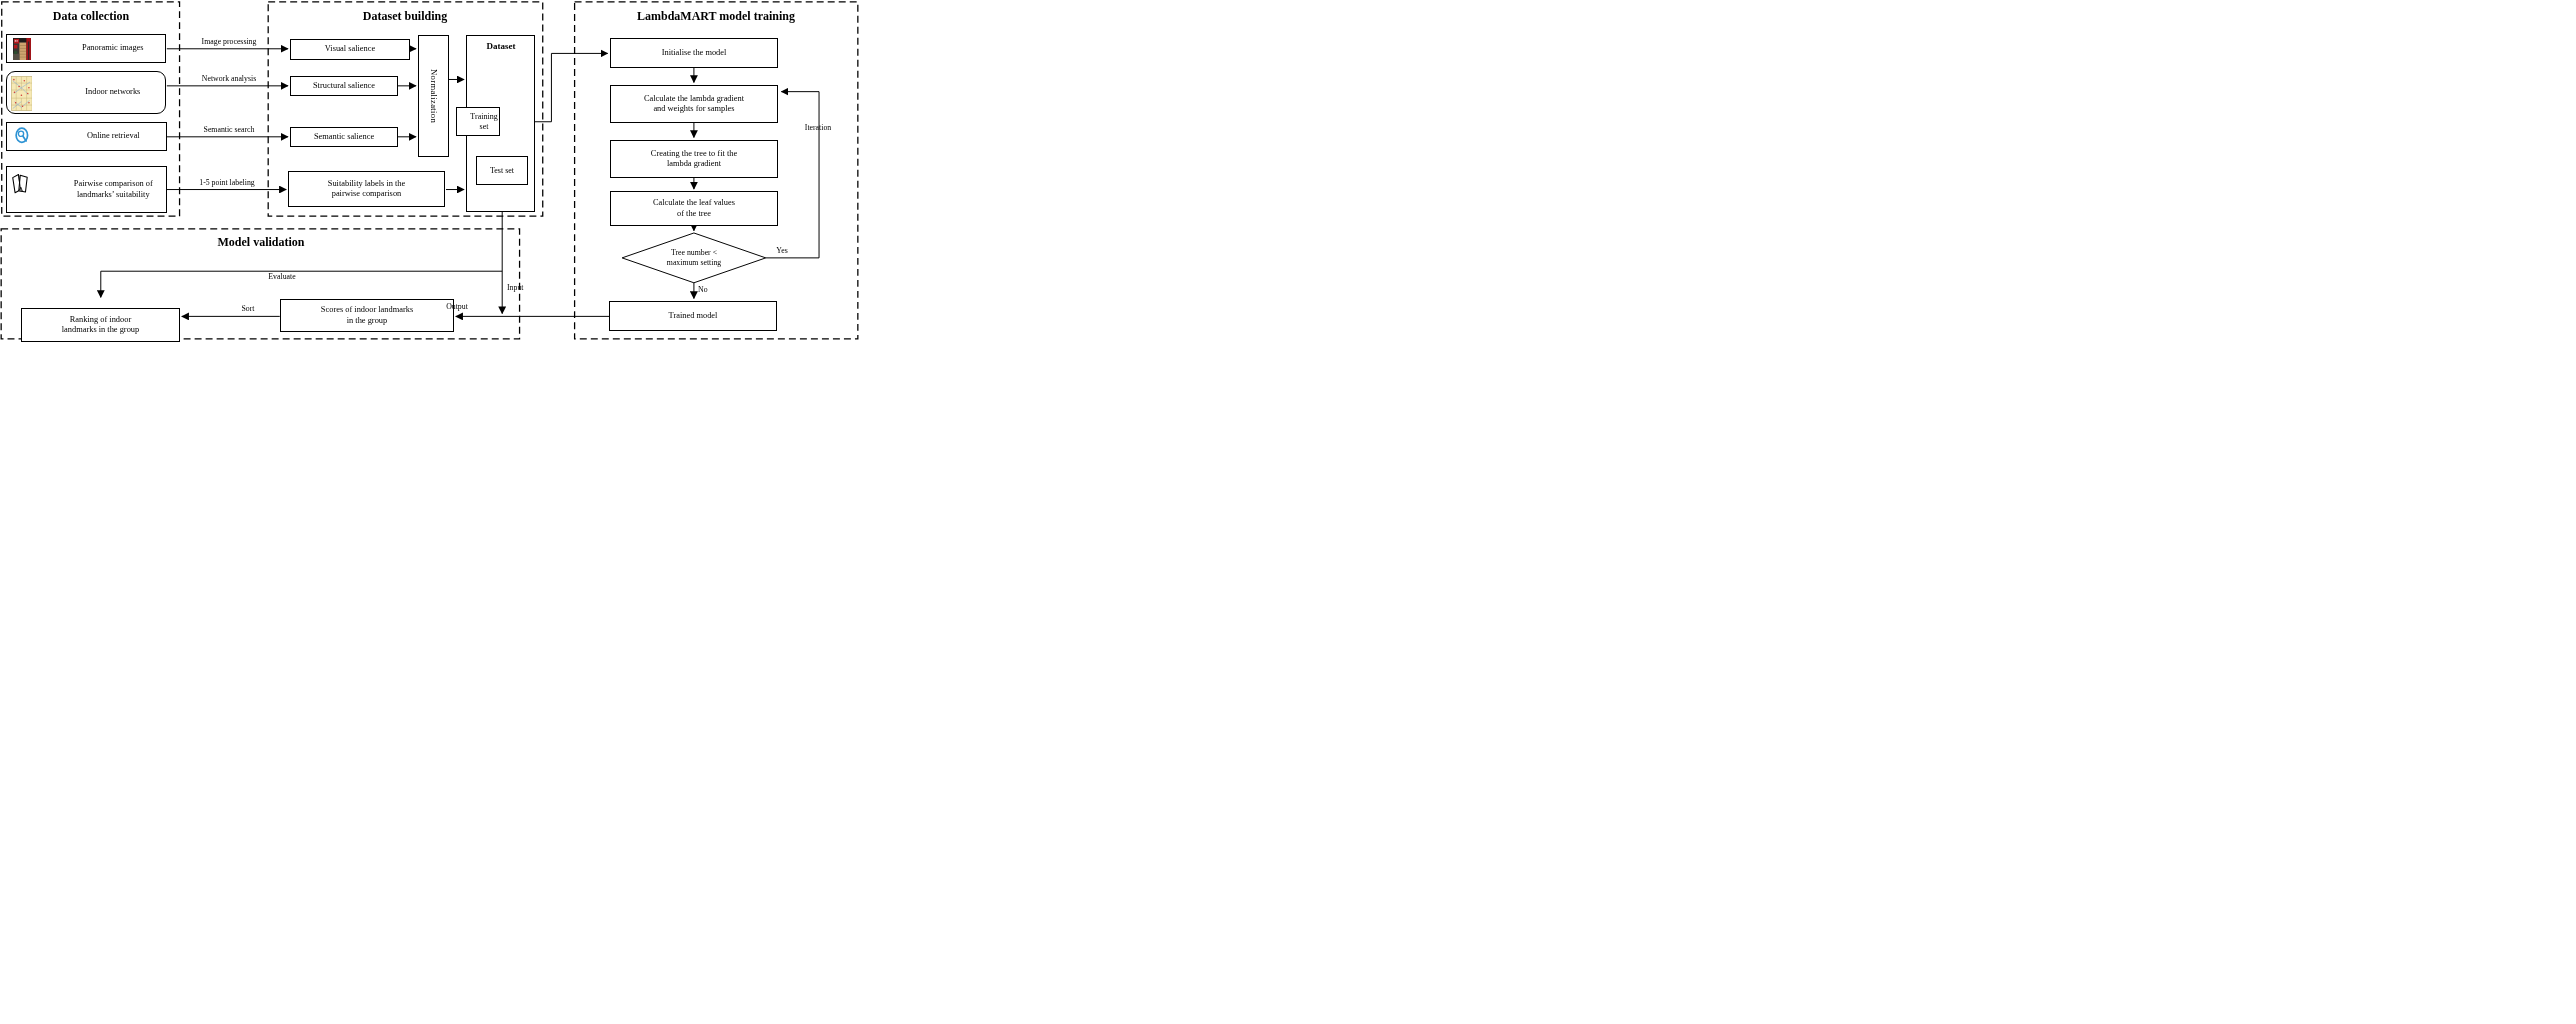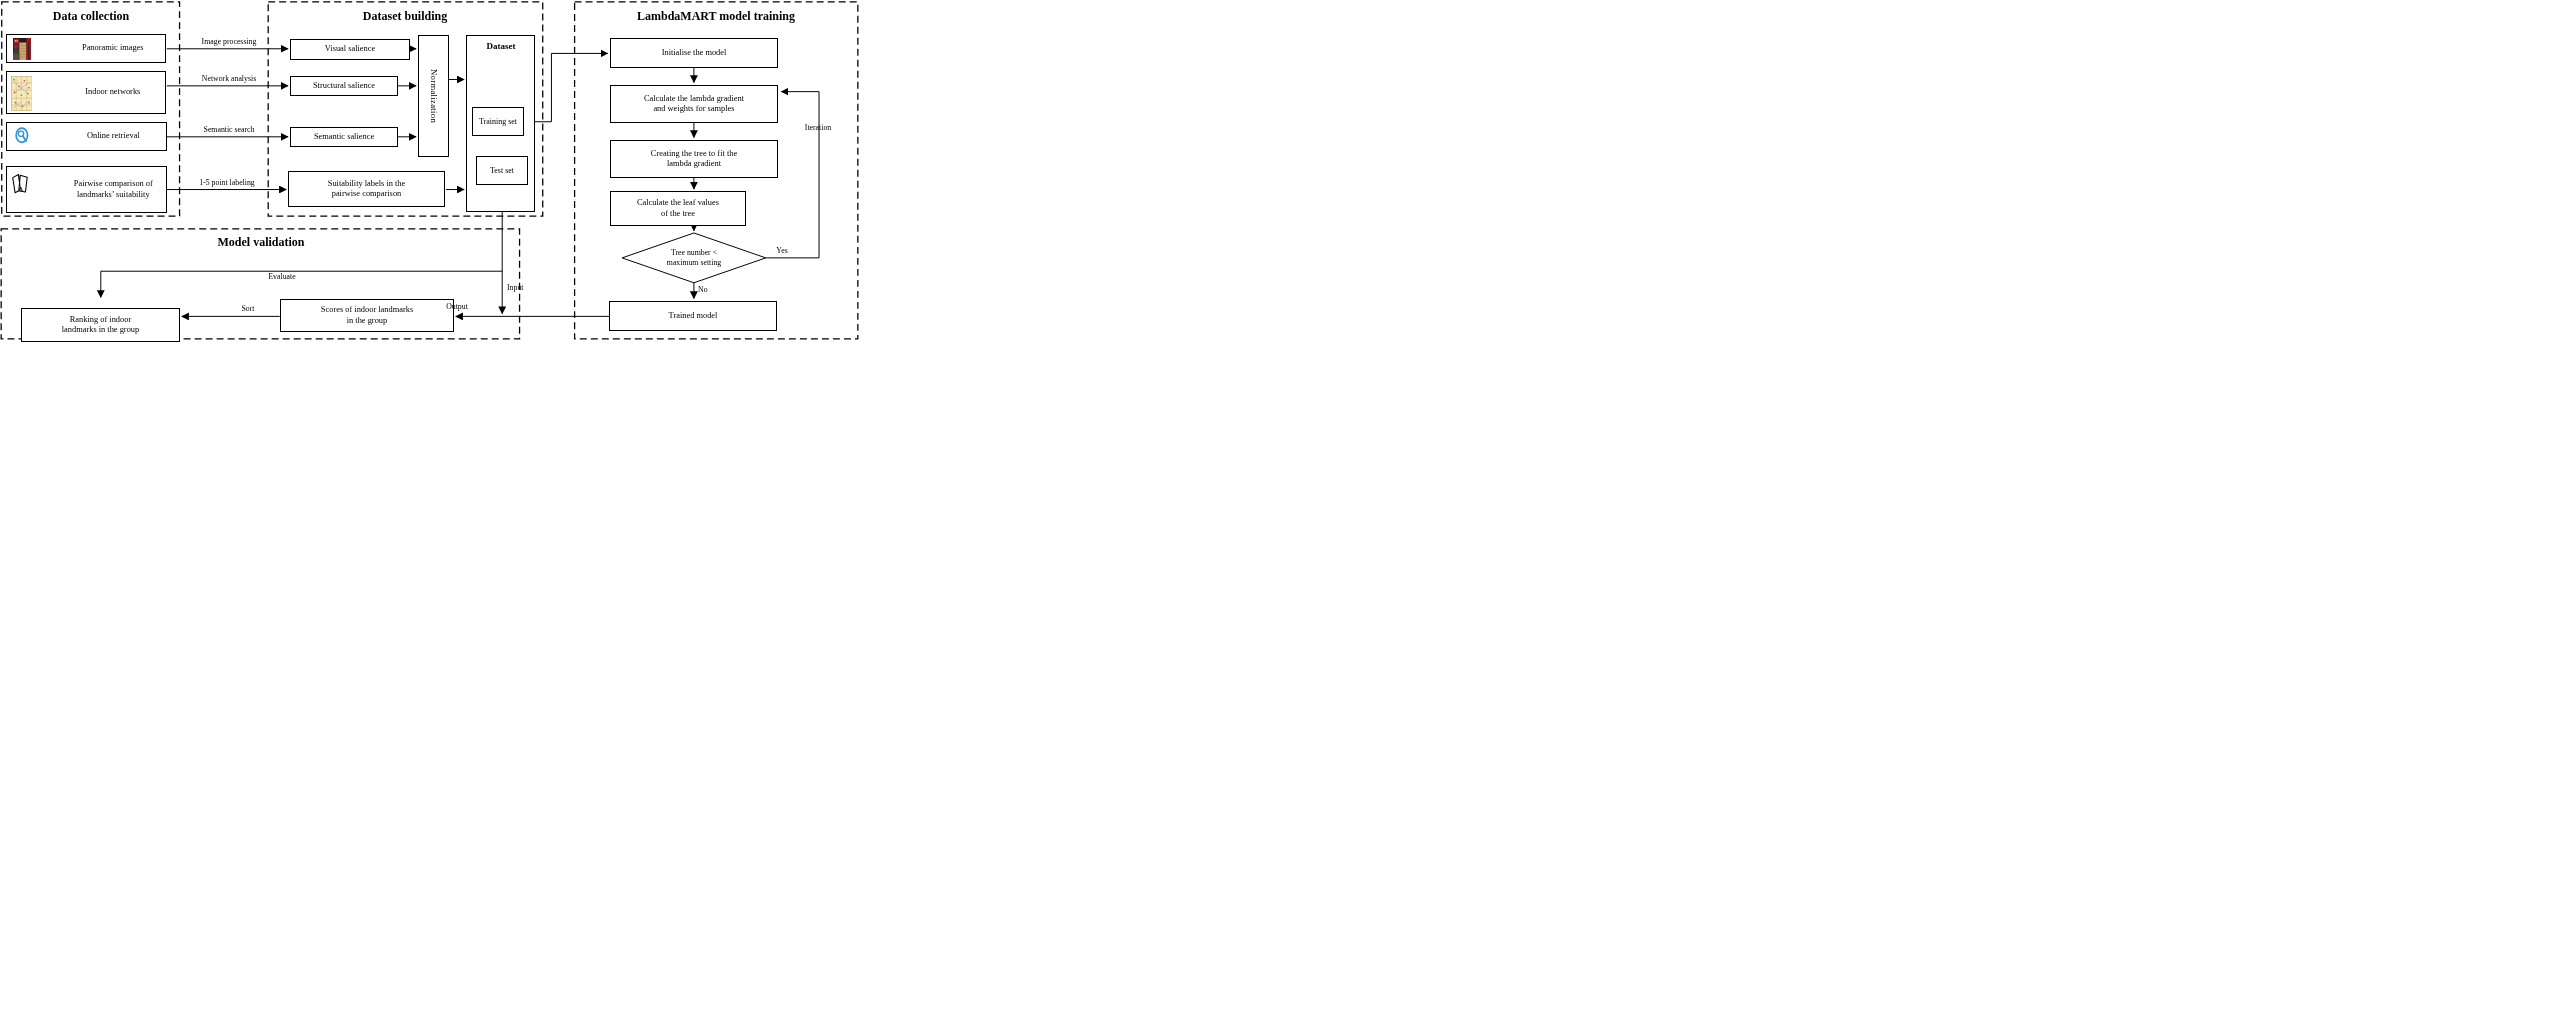--- a/index.html
+++ b/index.html
@@ -85,21 +85,21 @@
 
     <line class="ln" x1="483" y1="546" x2="314" y2="546" marker-end="url(#ah)"></line>
   </svg>
 
   <div class="sec-title" style="left:91px;top:10.4px;">Data collection</div>
   <div class="sec-title" style="left:405px;top:10.4px;">Dataset building</div>
   <div class="sec-title" style="left:716px;top:10.4px;">LambdaMART model training</div>
   <div class="sec-title" style="left:261px;top:236px;">Model validation</div>
 
   <div class="node iconpad" style="left:5.8px;top:34px;width:160px;height:29px;">Panoramic images</div>
-  <div class="node iconpad" style="left:5.8px;top:71px;width:160px;height:43px;">Indoor networks</div>
+  <div class="node iconpad" style="left:5.8px;top:71px;width:160px;height:43px;border-radius:9px;">Indoor networks</div>
   <div class="node iconpad" style="left:5.8px;top:122px;width:161px;height:29px;">Online retrieval</div>
   <div class="node iconpad" style="left:5.8px;top:166px;width:161px;height:47px;">Pairwise comparison of
 landmarks’ suitability</div>
 
   <div class="icon" style="left:12.7px;top:38px;">
     <svg width="18" height="22" viewBox="0 0 31 38">
       <rect x="0" y="0" width="31" height="38" fill="#3a3632" stroke="#000" stroke-width="1"></rect>
       <rect x="0" y="0" width="31" height="7" fill="#1d1b19"></rect>
       <rect x="1.5" y="1.5" width="9" height="8" fill="#b5191d"></rect>
       <circle cx="4" cy="5" r="1.2" fill="#fff"></circle>
@@ -150,29 +150,29 @@
 
   <div class="node" style="left:290px;top:39px;width:120px;height:21px;">Visual salience</div>
   <div class="node" style="left:290px;top:76px;width:108px;height:20px;">Structural salience</div>
   <div class="node" style="left:290px;top:127px;width:108px;height:20px;">Semantic salience</div>
   <div class="node vertical" style="left:418px;top:35px;width:31px;height:122px;">Normalization</div>
   <div class="node" style="left:288px;top:171px;width:157px;height:36px;">Suitability labels in the
 pairwise comparison</div>
 
   <div class="node" style="left:466px;top:35px;width:69px;height:177px;align-items:flex-start;"></div>
   <div class="lbl c bold" style="left:501px;top:42px;font-size:9px;">Dataset</div>
-  <div class="node small" style="left:472px;top:107px;width:52px;height:29px;">Training set</div>
+  <div class="node small" style="left:456px;top:107px;width:44px;height:29px;padding-left:12px;">Training set</div>
   <div class="node small" style="left:476px;top:156px;width:52px;height:29px;">Test set</div>
 
   <div class="node" style="left:610px;top:38px;width:168px;height:29.5px;">Initialise the model</div>
   <div class="node" style="left:610px;top:85px;width:168px;height:38px;">Calculate the lambda gradient
 and weights for samples</div>
   <div class="node" style="left:610px;top:140px;width:168px;height:38px;">Creating the tree to fit the
 lambda gradient</div>
-  <div class="node" style="left:610px;top:191px;width:136px;height:35px;">Calculate the leaf values
+  <div class="node" style="left:610px;top:191px;width:168px;height:35px;">Calculate the leaf values
 of the tree</div>
   <div class="diamond-label" style="left:694px;top:258px;">Tree number &lt;
 maximum setting</div>
   <div class="node" style="left:609px;top:301px;width:168px;height:29.5px;">Trained model</div>
 
   <div class="node" style="left:21px;top:308px;width:159px;height:34px;">Ranking of indoor
 landmarks in the group</div>
   <div class="node" style="left:280px;top:299px;width:174px;height:33px;">Scores of indoor landmarks
 in the group</div>
 

